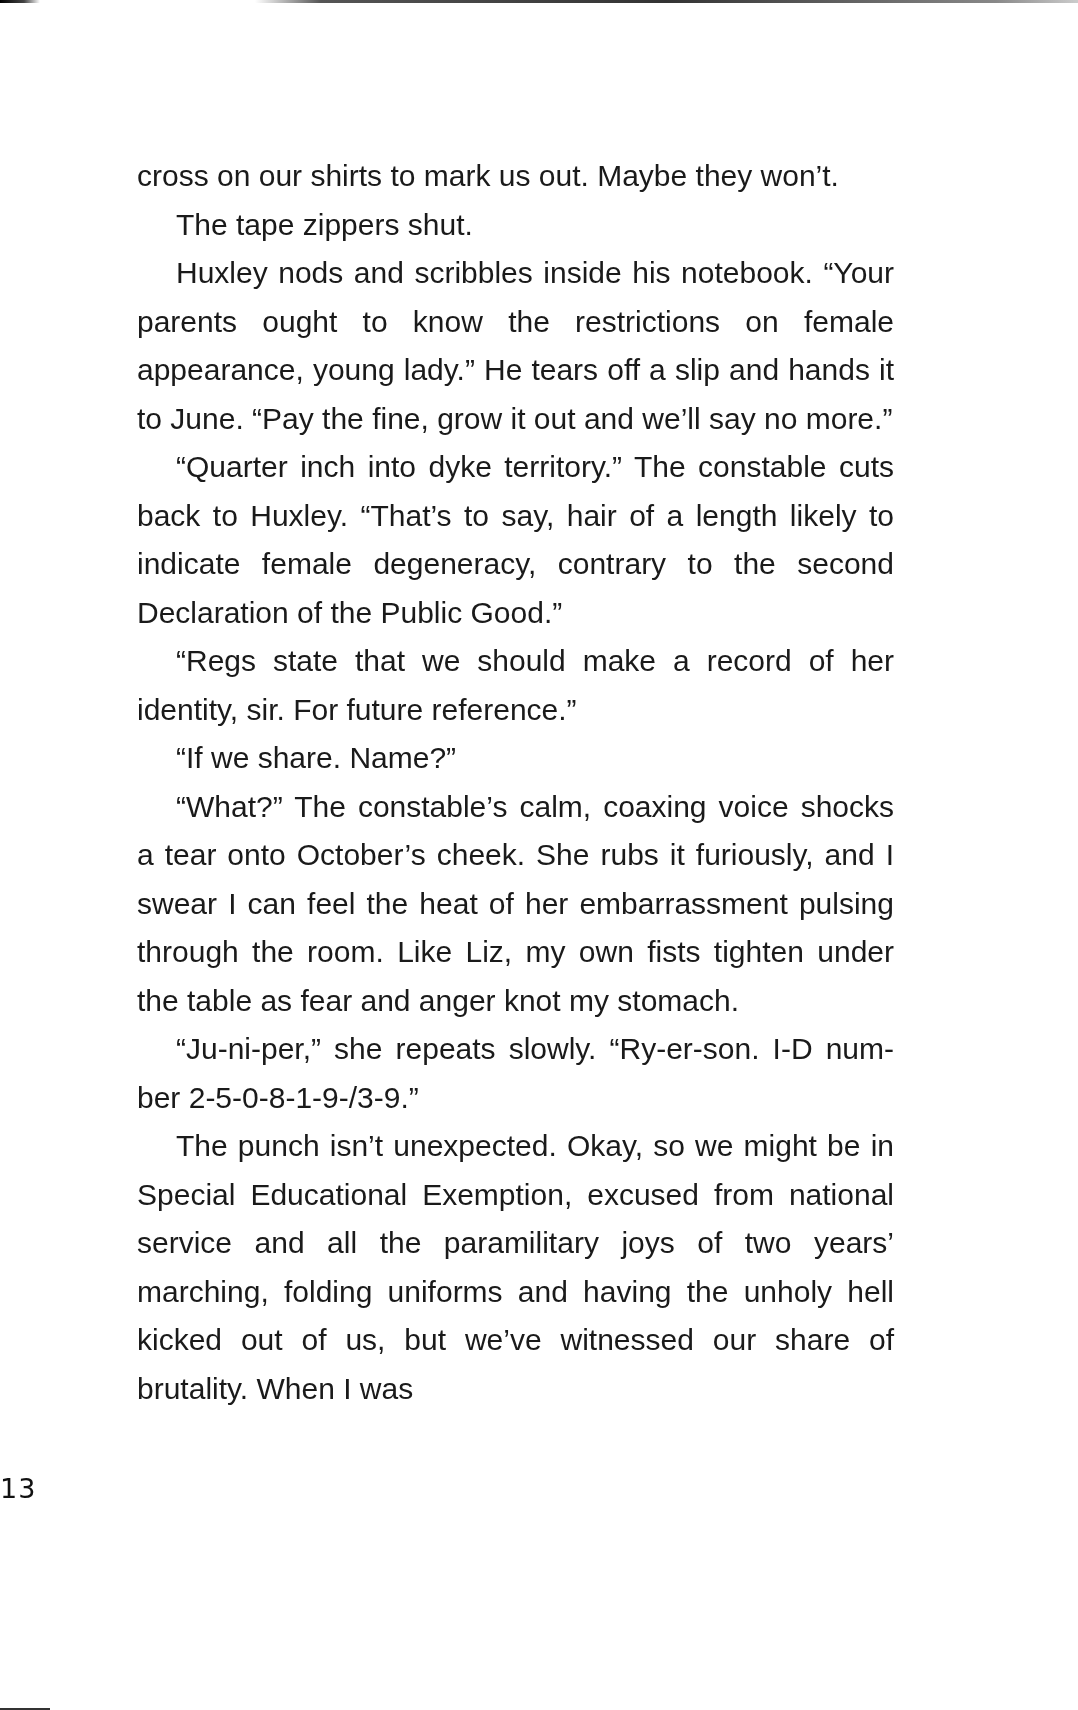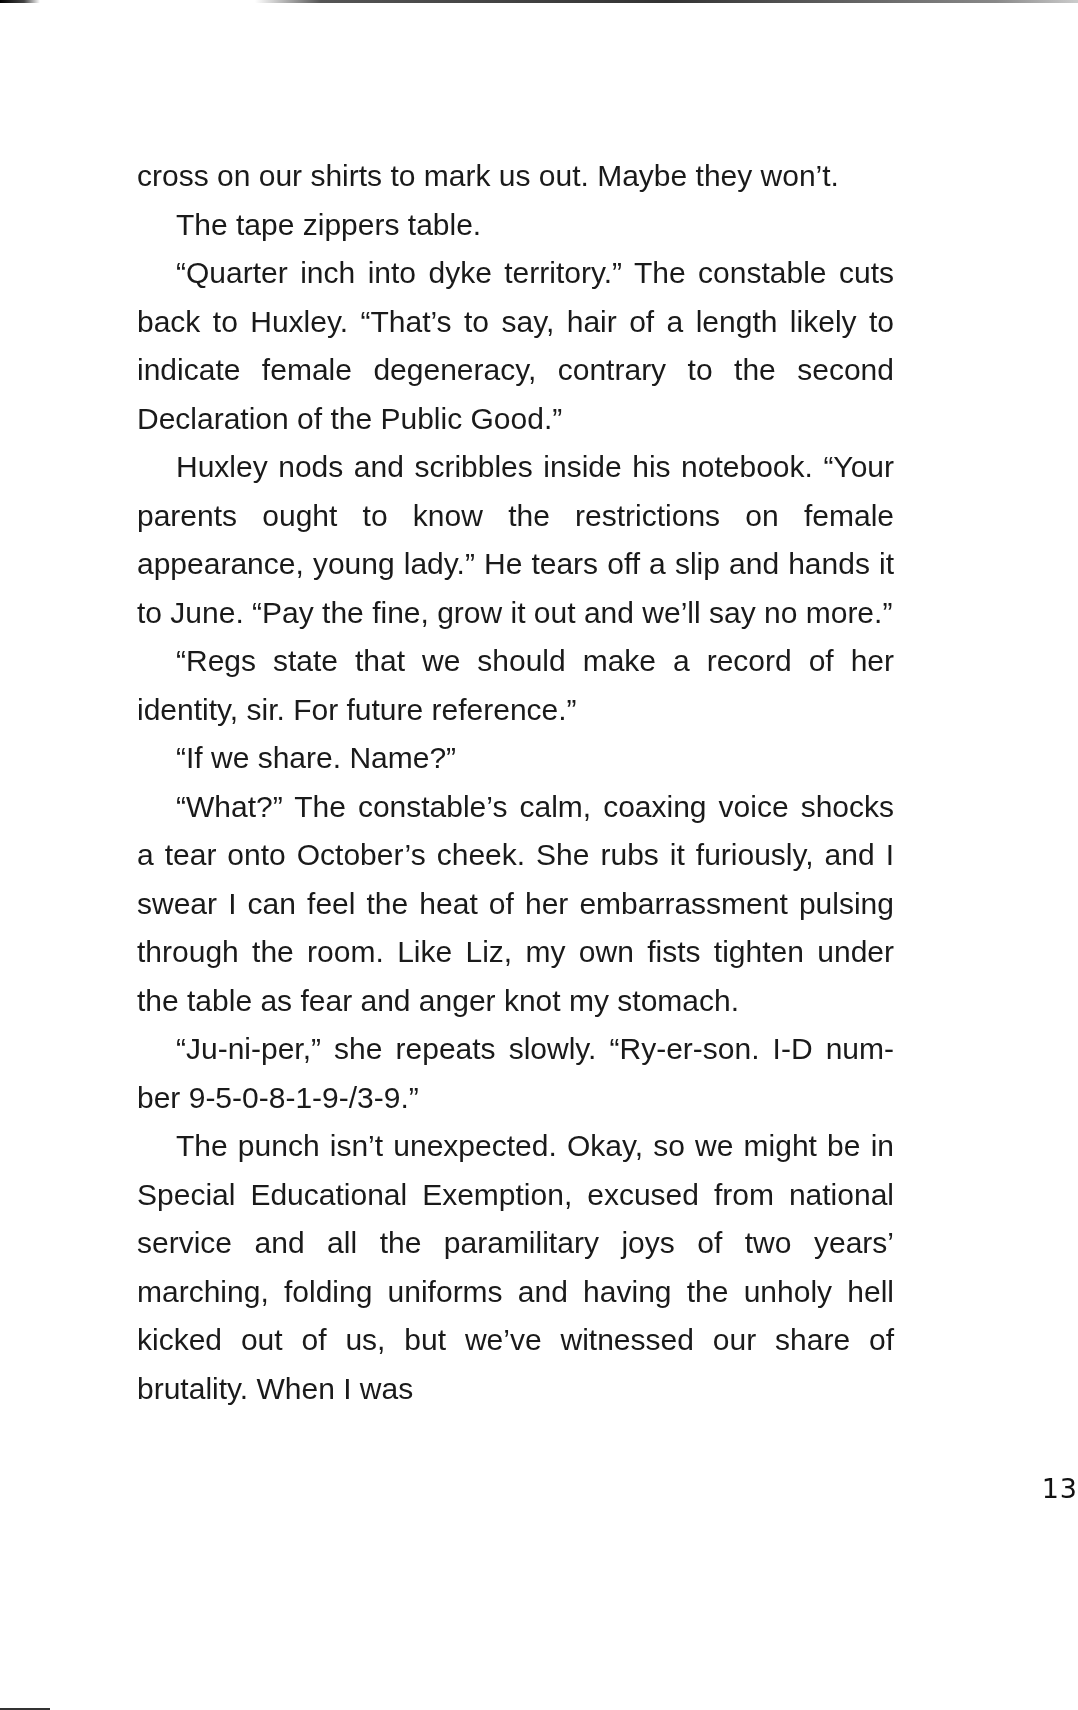--- a/index.html
+++ b/index.html
@@ -34,39 +34,39 @@
   .text-block p {
     margin: 0;
     text-align: justify;
     text-align-last: left;
   }
   .text-block p.indent { text-indent: 39px; }
   .page-number {
     position: absolute;
     left: 0; width: 1078px;
     top: 1473px;
-    text-align: right;
+    text-align: left;
     font-family: "DejaVu Sans", "Liberation Sans", sans-serif;
     font-size: 27px;
     color: #111;
     letter-spacing: 1px;
   }
 </style>
 </head>
 <body>
 
 <div class="edge-top-left"></div>
 <div class="edge-top-right"></div>
 <div class="edge-bottom-left"></div>
 
 <div class="text-block">
   <p>cross on our shirts to mark us out. Maybe they won’t.</p>
-  <p class="indent">The tape zippers table.</p>
+  <p class="indent">The tape zippers shut.</p>
+  <p class="indent">Huxley nods and scribbles inside his notebook. “Your parents ought to know the restrictions on female appearance, young lady.” He tears off a slip and hands it to June. “Pay the fine, grow it out and we’ll say no more.”</p>
   <p class="indent">“Quarter inch into dyke territory.” The constable cuts back to Huxley. “That’s to say, hair of a length likely to indicate female degeneracy, contrary to the second Declaration of the Public Good.”</p>
-  <p class="indent">Huxley nods and scribbles inside his notebook. “Your parents ought to know the restrictions on female appearance, young lady.” He tears off a slip and hands it to June. “Pay the fine, grow it out and we’ll say no more.”</p>
   <p class="indent">“Regs state that we should make a record of her identity, sir. For future reference.”</p>
   <p class="indent">“If we share. Name?”</p>
   <p class="indent">“What?” The constable’s calm, coaxing voice shocks a tear onto October’s cheek. She rubs it furiously, and I swear I can feel the heat of her embarrassment pulsing through the room. Like Liz, my own fists tighten under the table as fear and anger knot my stomach.</p>
-  <p class="indent">“Ju-ni-per,” she repeats slowly. “Ry-er-son. I-D num-ber 9-5-0-8-1-9-/3-9.”</p>
+  <p class="indent">“Ju-ni-per,” she repeats slowly. “Ry-er-son. I-D num-ber 2-5-0-8-1-9-/3-9.”</p>
   <p class="indent">The punch isn’t unexpected. Okay, so we might be in Special Educational Exemption, excused from national service and all the paramilitary joys of two years’ marching, folding uniforms and having the unholy hell kicked out of us, but we’ve witnessed our share of brutality. When I was</p>
 </div>
 
 <div class="page-number">13</div>
 
 </body></html>

